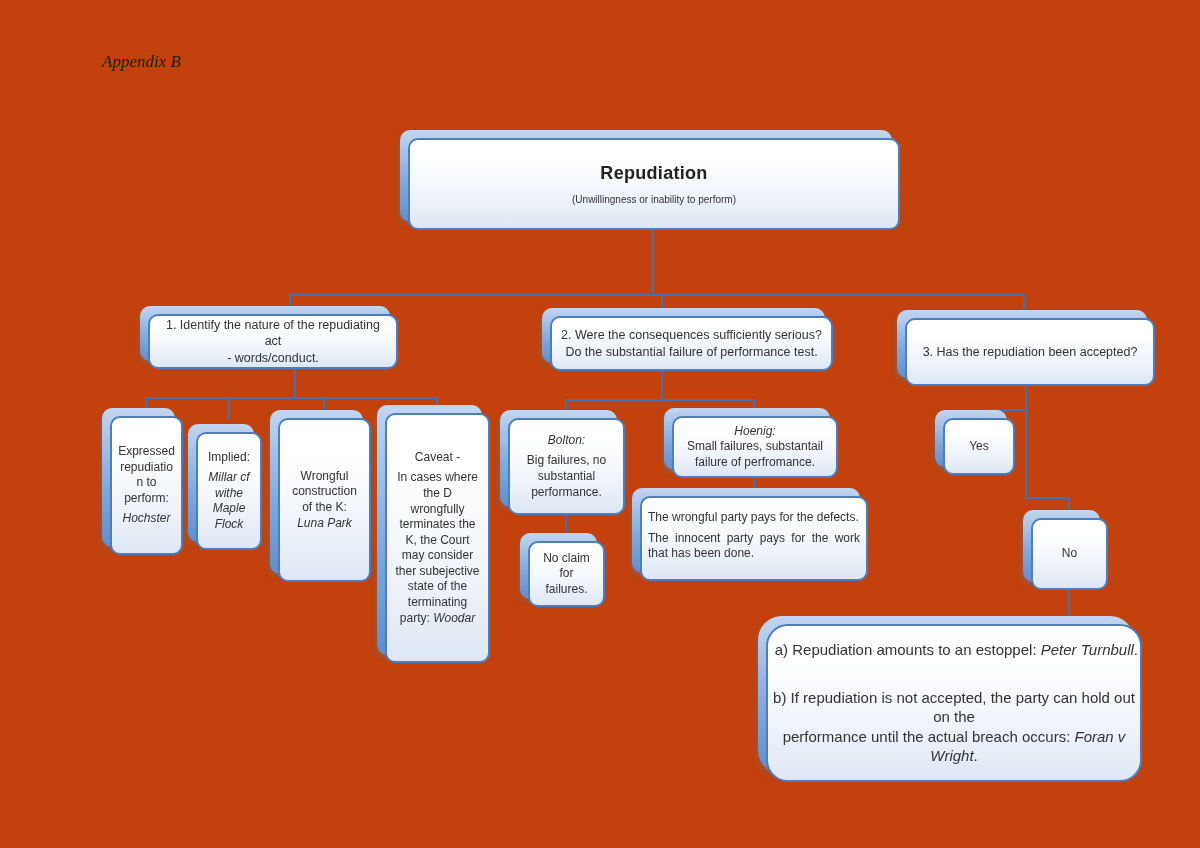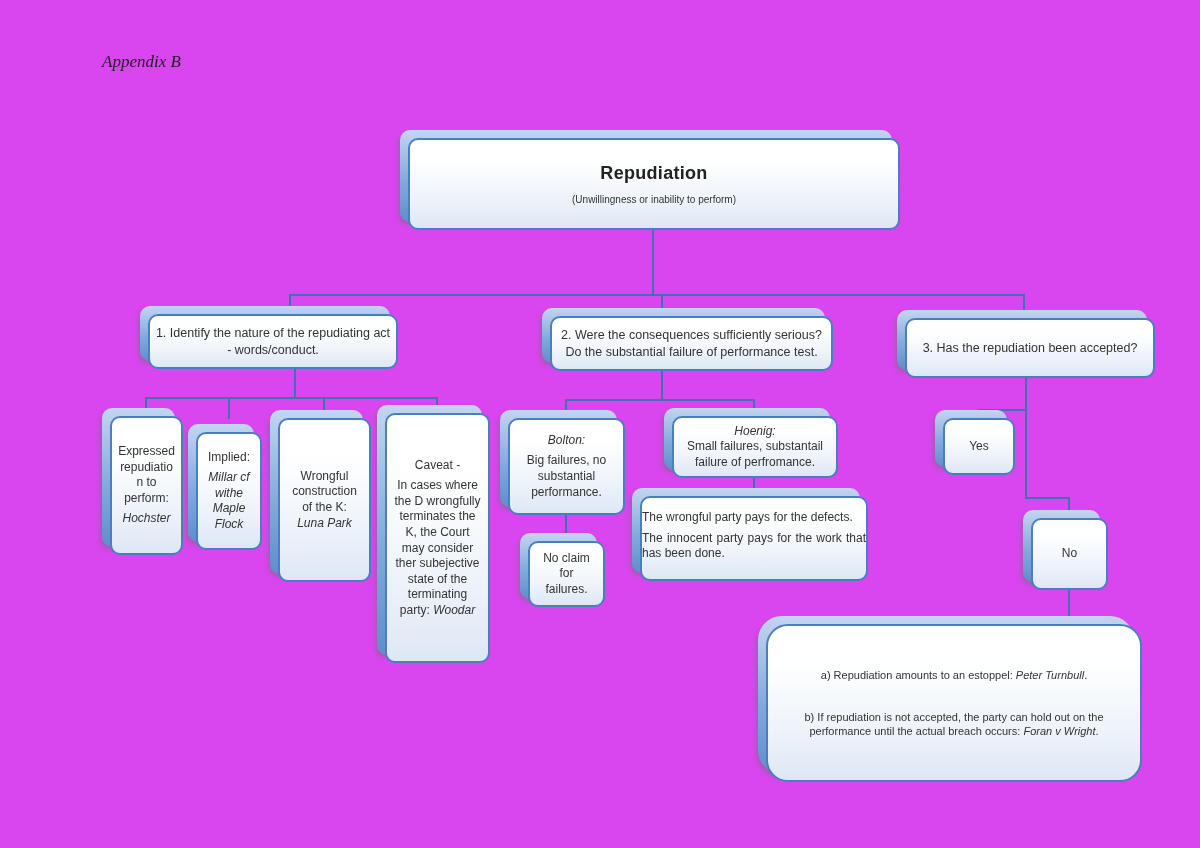--- a/index.html
+++ b/index.html
@@ -1,42 +1,42 @@
 <!DOCTYPE html>
 <html><head>
 <meta charset="utf-8">
 <style>
   html,body{margin:0;padding:0;background:#fff;}
-  .canvas{position:relative;width:1200px;height:848px;background:#d946ef;overflow:hidden;
+  .canvas{position:relative;width:1200px;height:848px;background:#c2410c;overflow:hidden;
           font-family:"Liberation Sans", sans-serif;color:#333;}
   .appendix{position:absolute;left:102px;top:52px;font-family:"Liberation Serif", serif;
             font-style:italic;font-size:17px;color:#1e1e1e;}
   
   .line{position:absolute;background:#3f72ae;z-index:1;}
   .vl{width:2px;} .hl{height:2px;}
   
   .node{position:absolute;z-index:2;}
   .back{position:absolute;left:-8px;top:-8px;width:100%;height:100%;border-radius:10px;
         background:linear-gradient(180deg,#c3d5f0 0%,#84aadc 55%,#5f8ecb 100%);
         box-shadow:-2px 3px 4px rgba(110,110,110,.45);}
   .face{position:relative;width:100%;height:100%;border-radius:10px;border:2px solid #4a7ebf;
         background:linear-gradient(180deg,#ffffff 22%,#eef3fa 68%,#dde7f4 100%);
         display:flex;flex-direction:column;align-items:center;justify-content:center;
-        text-align:center;box-sizing:border-box;padding:0;font-size:12px;line-height:1.3;}
+        text-align:center;box-sizing:border-box;padding:8px;font-size:12px;line-height:1.3;}
   .bigrad .back{border-radius:24px;}
   .bigrad .face{border-radius:22px;}
   .pre{white-space:pre-line;}
   .case{font-style:italic;}
   .title{font-size:18px;font-weight:bold;letter-spacing:.3px;margin-bottom:7px;color:#222;}
   .sub{font-size:10px;}
   .hdr{font-size:12.5px;}
   .gap{margin-top:5px;}
-  .just .face{align-items:stretch;text-align:justify;padding:3px 0;justify-content:center;}
+  .just .face{align-items:stretch;text-align:justify;padding:3px 6px;justify-content:center;}
   .just p{margin:0 0 5px 0;}
-  .outcome .face{font-size:11px;padding:2px 2px;}
+  .outcome .face{font-size:15px;padding:2px 2px;align-items:flex-end;}
   .outcome p{margin:0;}
   .outcome .sp{height:28px;}
 </style>
 </head>
 <body>
 
 <div class="canvas">
 
   <div class="appendix">Appendix B</div>
 
@@ -81,21 +81,21 @@
     <div class="face hdr pre">1. Identify the nature of the repudiating act
 - words/conduct.</div>
   </div>
 
   <div class="node" style="left:550px;top:316px;width:283px;height:55px">
     <div class="back"></div>
     <div class="face hdr pre">2. Were the consequences sufficiently  serious?
 Do the substantial failure of performance test.</div>
   </div>
 
-  <div class="node" style="left:905px;top:318px;width:250px;height:60px">
+  <div class="node" style="left:905px;top:318px;width:250px;height:68px">
     <div class="back"></div>
     <div class="face hdr">3. Has the repudiation been accepted?</div>
   </div>
 
   <div class="node" style="left:110px;top:416px;width:73px;height:139px">
     <div class="back"></div>
     <div class="face">
       <span class="pre">Expressed
 repudiatio
 n to

